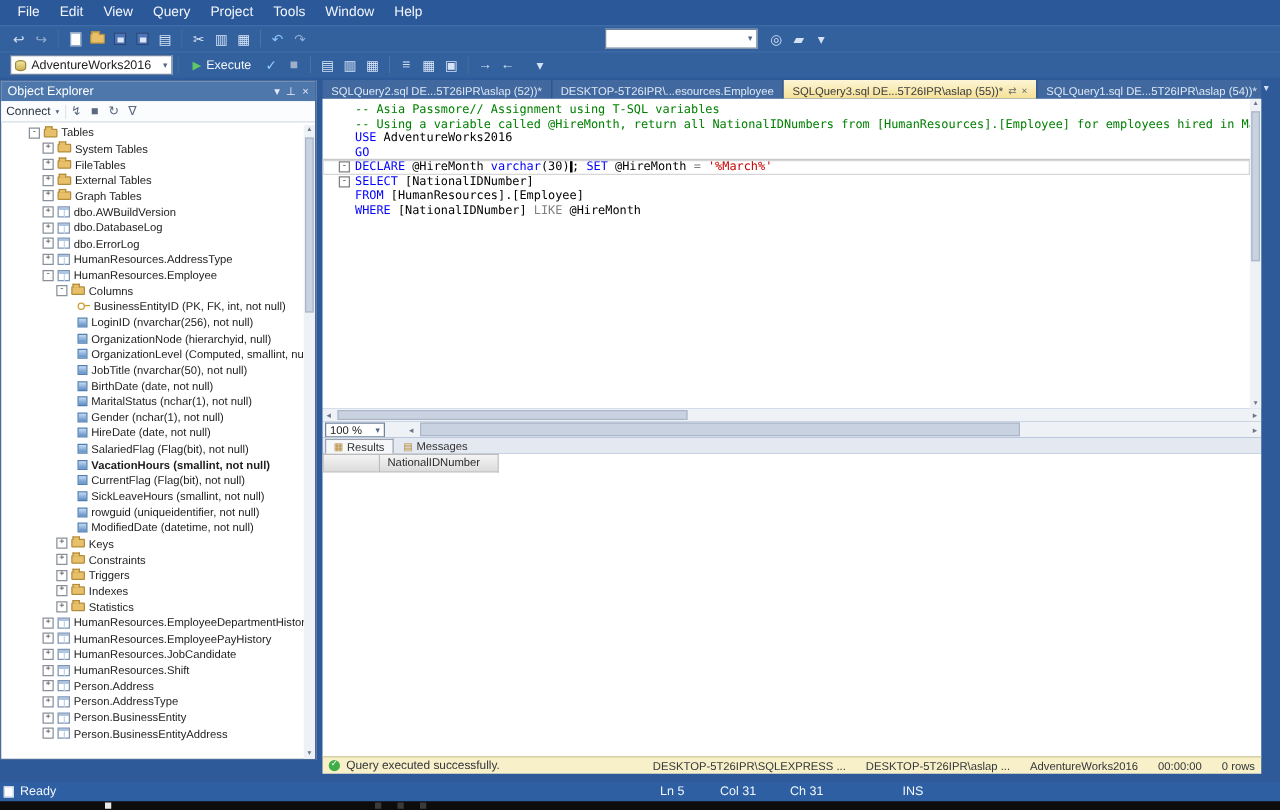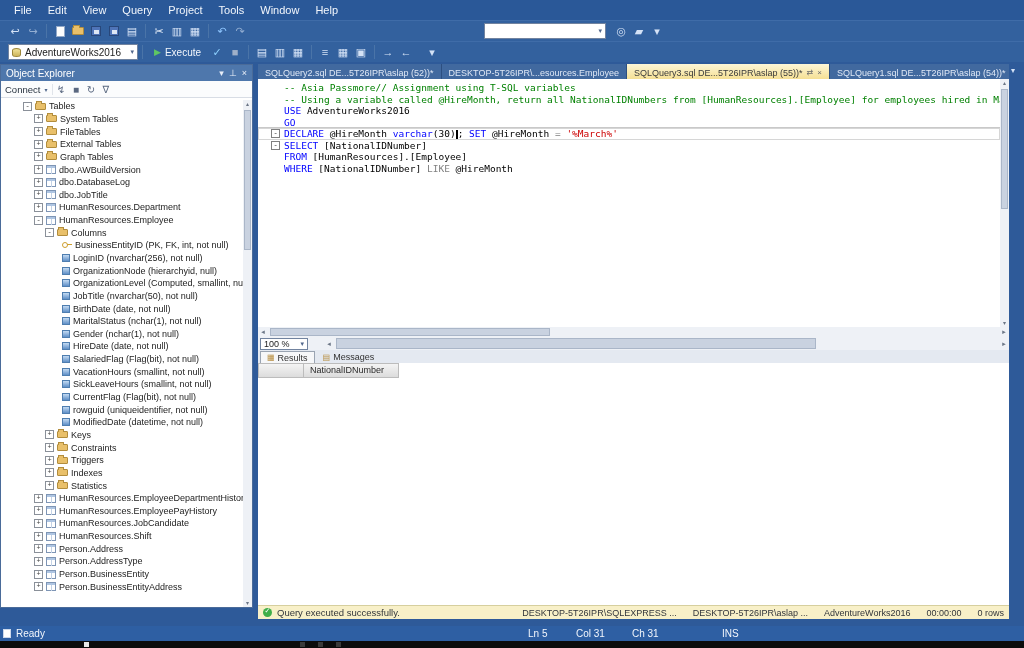--- a/index.html
+++ b/index.html
@@ -261,26 +261,26 @@
         <span class="tree-label">dbo.AWBuildVersion</span>
       </div>
       <div class="tree-row" style="padding-left: 33px;">
         <span class="exp">+</span>
         <span class="ic ic-table"></span>
         <span class="tree-label">dbo.DatabaseLog</span>
       </div>
       <div class="tree-row" style="padding-left: 33px;">
         <span class="exp">+</span>
         <span class="ic ic-table"></span>
-        <span class="tree-label">dbo.JobTitle</span>
-      </div>
-      <div class="tree-row" style="padding-left: 33px;">
-        <span class="exp">+</span>
-        <span class="ic ic-table"></span>
-        <span class="tree-label">HumanResources.Department</span>
+        <span class="tree-label">dbo.ErrorLog</span>
+      </div>
+      <div class="tree-row" style="padding-left: 33px;">
+        <span class="exp">+</span>
+        <span class="ic ic-table"></span>
+        <span class="tree-label">HumanResources.AddressType</span>
       </div>
       <div class="tree-row" style="padding-left: 33px;">
         <span class="exp">-</span>
         <span class="ic ic-table"></span>
         <span class="tree-label">HumanResources.Employee</span>
       </div>
       <div class="tree-row" style="padding-left: 44px;">
         <span class="exp">-</span>
         <span class="ic ic-folder"></span>
         <span class="tree-label">Columns</span>
@@ -328,34 +328,34 @@
       <div class="tree-row" style="padding-left: 55px;">
         <span class="exp-spacer"></span>
         <span class="ic ic-column"></span>
         <span class="tree-label">HireDate (date, not null)</span>
       </div>
       <div class="tree-row" style="padding-left: 55px;">
         <span class="exp-spacer"></span>
         <span class="ic ic-column"></span>
         <span class="tree-label">SalariedFlag (Flag(bit), not null)</span>
       </div>
-      <div class="tree-row" style="padding-left: 55px;">
+      <div class="tree-row" style="padding-left: 55px; font-weight: bold;">
         <span class="exp-spacer"></span>
         <span class="ic ic-column"></span>
         <span class="tree-label">VacationHours (smallint, not null)</span>
       </div>
       <div class="tree-row" style="padding-left: 55px;">
         <span class="exp-spacer"></span>
         <span class="ic ic-column"></span>
+        <span class="tree-label">CurrentFlag (Flag(bit), not null)</span>
+      </div>
+      <div class="tree-row" style="padding-left: 55px;">
+        <span class="exp-spacer"></span>
+        <span class="ic ic-column"></span>
         <span class="tree-label">SickLeaveHours (smallint, not null)</span>
-      </div>
-      <div class="tree-row" style="padding-left: 55px;">
-        <span class="exp-spacer"></span>
-        <span class="ic ic-column"></span>
-        <span class="tree-label">CurrentFlag (Flag(bit), not null)</span>
       </div>
       <div class="tree-row" style="padding-left: 55px;">
         <span class="exp-spacer"></span>
         <span class="ic ic-column"></span>
         <span class="tree-label">rowguid (uniqueidentifier, not null)</span>
       </div>
       <div class="tree-row" style="padding-left: 55px;">
         <span class="exp-spacer"></span>
         <span class="ic ic-column"></span>
         <span class="tree-label">ModifiedDate (datetime, not null)</span>

